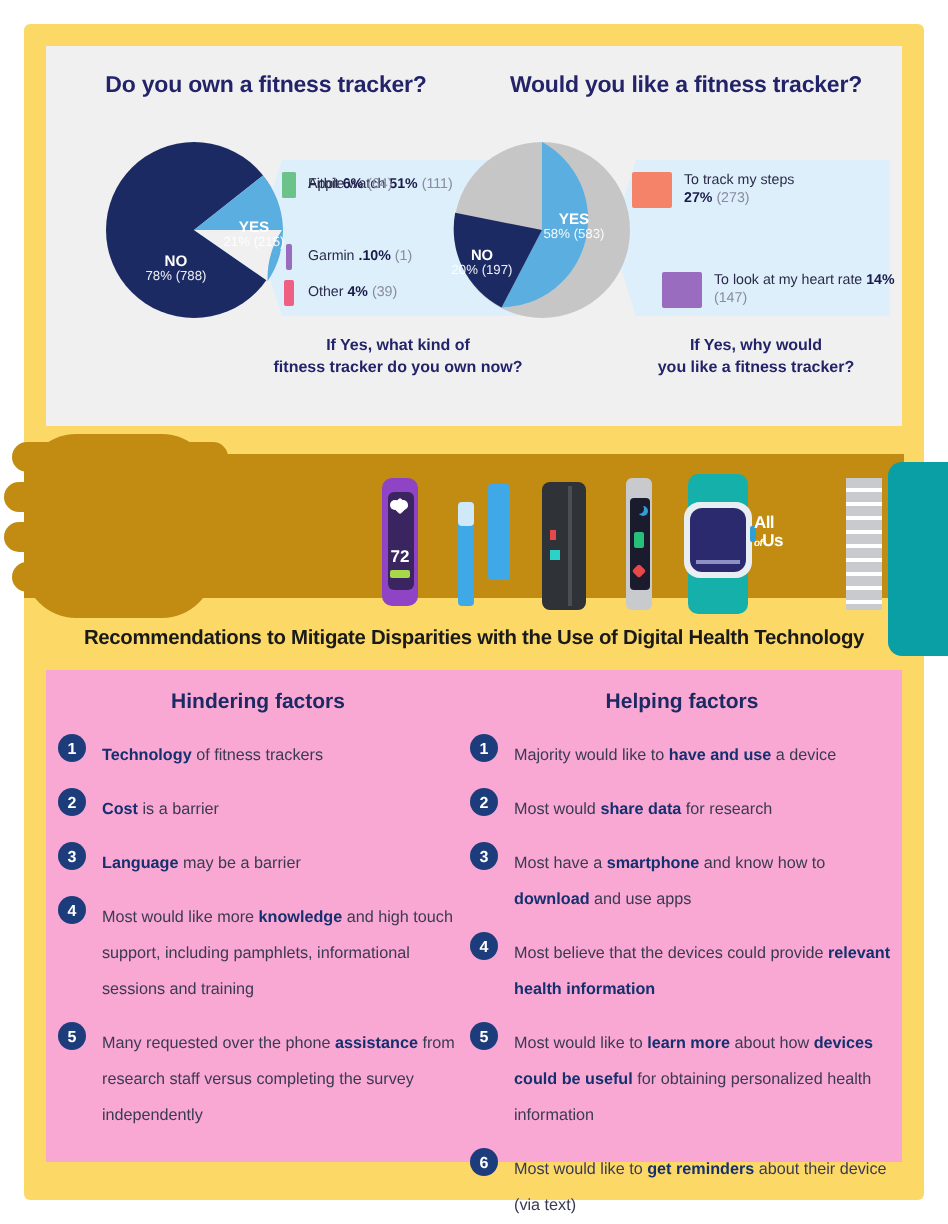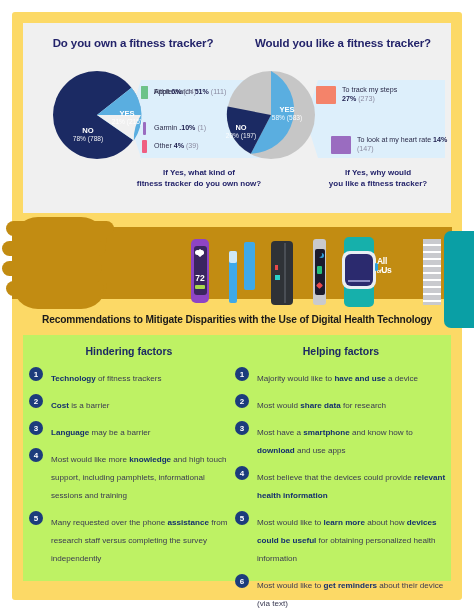--- a/index.html
+++ b/index.html
@@ -65,21 +65,21 @@
   .finger{position:absolute;background:#c28c12;border-radius:9px;}
   .tracker{position:absolute;}
   .banner-text{
     position:absolute;left:0;top:302px;width:450px;text-align:center;
     font-size:10.2px;font-weight:bold;color:#1a1a1a;letter-spacing:-.15px;
   }
 
   
   .list-panel{
     position:absolute;left:11px;top:323px;width:428px;height:246px;
-    background:#bef264;
+    background:#f9a8d4;
   }
   .col{position:absolute;top:10px;}
   .col.left{left:6px;width:200px;}
   .col.right{left:212px;width:212px;}
   .col-title{
     text-align:center;font-weight:bold;font-size:10.5px;color:#1c2a63;
     margin-bottom:10px;
   }
   .item{position:relative;padding-left:22px;margin-bottom:9px;}
   .num{

